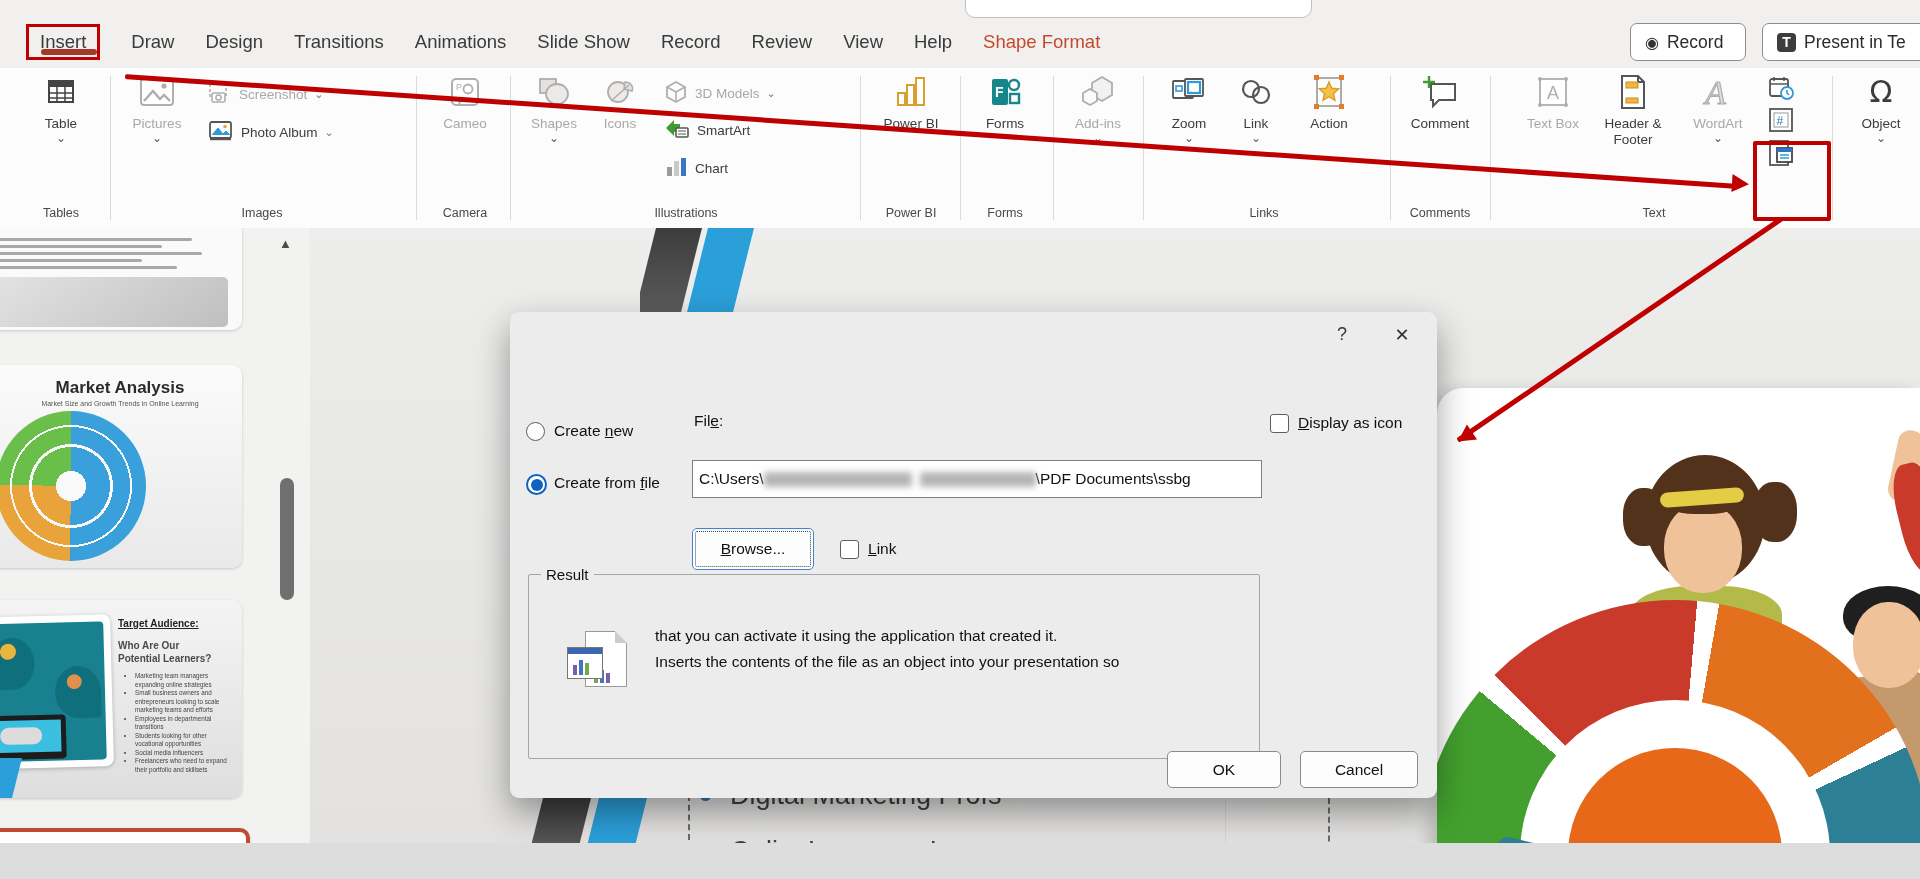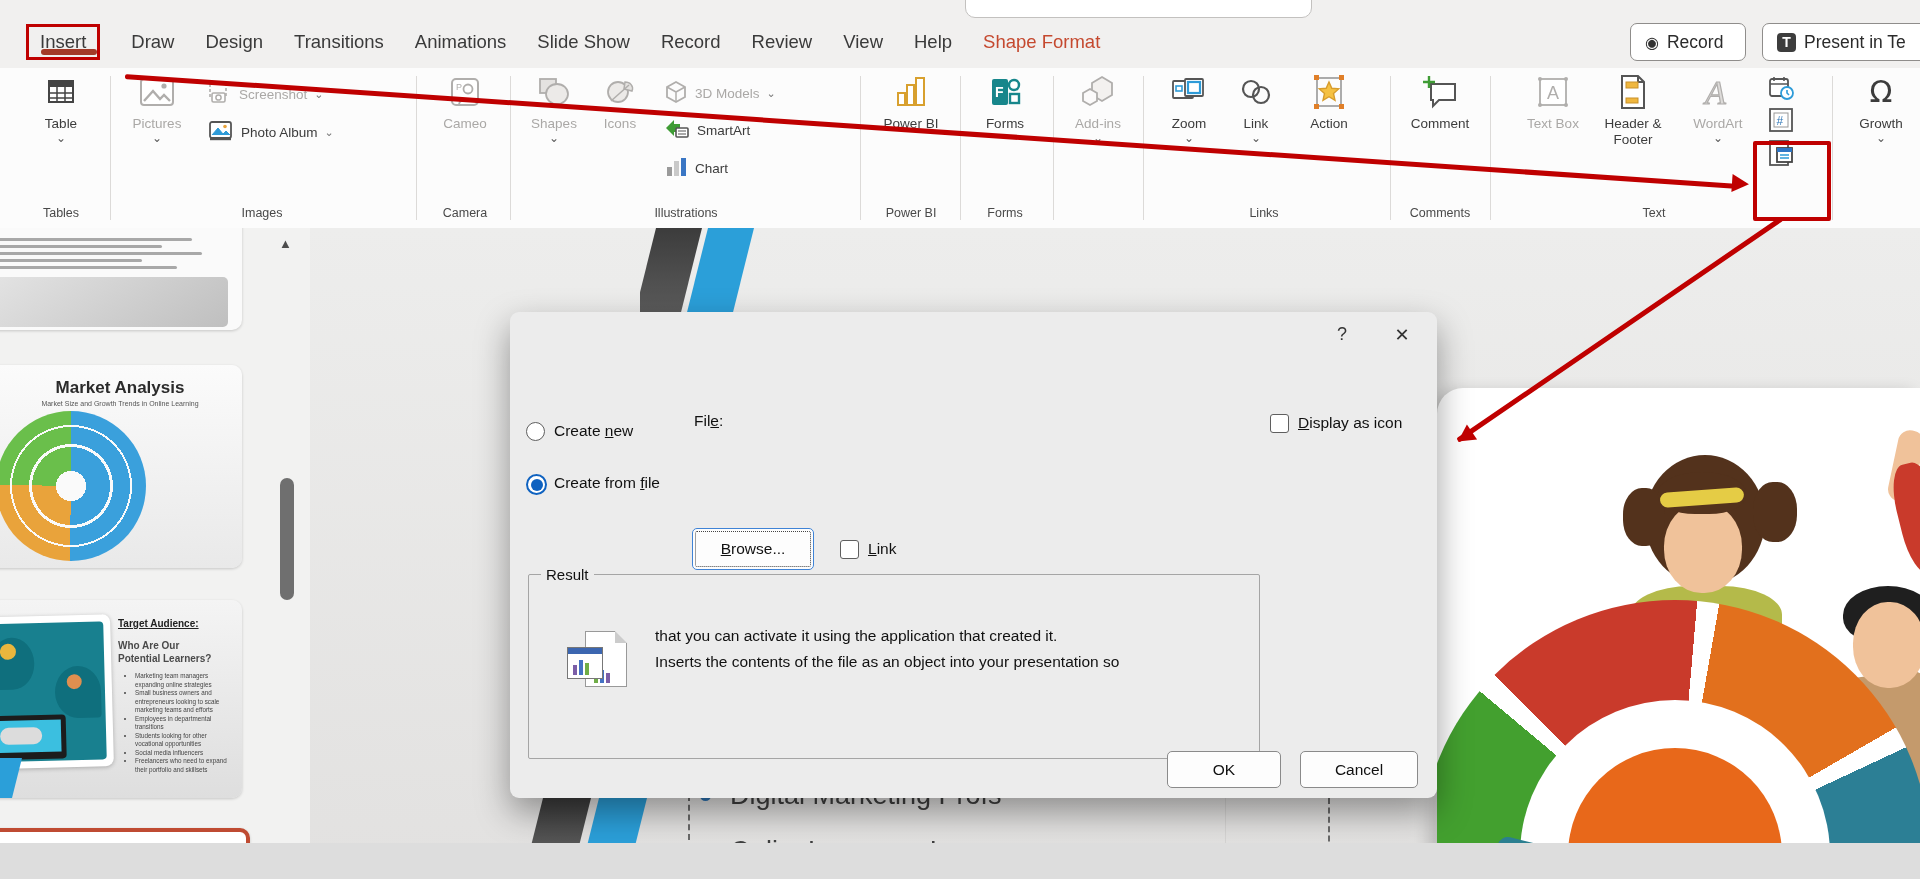--- a/index.html
+++ b/index.html
@@ -361,21 +361,21 @@
           <rect x="3" y="2" width="18" height="24" fill="#fff" stroke="#555" stroke-width="1.8"></rect>
           <rect x="10" y="9" width="15" height="14" fill="#fff" stroke="#444" stroke-width="1.8"></rect>
           <rect x="10" y="9" width="15" height="4" fill="#2e75c4"></rect>
           <path d="M13 16h9M13 19h9" stroke="#2e9bd8" stroke-width="1.6"></path>
         </svg>
     </div>
     <div class="gdiv" style="left:1832px;"></div>
 
     <div class="bb" style="left:1846px;width:70px;">
       <span class="ic omega">Ω</span>
-      <span>Growth</span>
+      <span>Object</span>
       <span class="chev">⌄</span>
     </div>
 
     <div class="grplabel" style="left:61px;">Tables</div>
     <div class="grplabel" style="left:262px;">Images</div>
     <div class="grplabel" style="left:465px;">Camera</div>
     <div class="grplabel" style="left:686px;">Illustrations</div>
     <div class="grplabel" style="left:911px;">Power BI</div>
     <div class="grplabel" style="left:1005px;">Forms</div>
     <div class="grplabel" style="left:1264px;">Links</div>
@@ -501,20 +501,27 @@
     <div class="dlg-x" style="right:22px;">✕</div>
 
     <div class="radio" style="left:16px;top:110px;"></div>
     <label class="dfont" style="position:absolute;left:44px;top:110px;"><span>Create </span><span class="u">n</span><span>ew</span></label>
 
     <div class="radio sel" style="left:16px;top:162px;"></div>
     <label class="dfont" style="position:absolute;left:44px;top:162px;"><span>Create from </span><span class="u">f</span><span>ile</span></label>
 
     <div class="dfont" style="position:absolute;left:184px;top:100px;"><span>Fil</span><span class="u">e</span><span>:</span></div>
 
+    <div class="fileinput dfont">
+      <span>C:\Users\</span>
+        <span class="blurblk" style="width:148px;"></span>
+        <span style="display:inline-block;width:8px;"></span>
+        <span class="blurblk" style="width:116px;"></span>
+        <span>\PDF Documents\ssbg</span>
+    </div>
 
     <button class="btn browse" style="left:182px;top:216px;width:122px;height:42px;">
         <span><span></span><span class="u">B</span><span>rowse...</span></span>
       </button>
 
     <div class="chk" style="left:330px;top:228px;"></div>
     <label class="dfont" style="position:absolute;left:358px;top:228px;"><span></span><span class="u">L</span><span>ink</span></label>
 
     <div class="chk" style="left:760px;top:102px;"></div>
     <label class="dfont" style="position:absolute;left:788px;top:102px;"><span></span><span class="u">D</span><span>isplay as icon</span></label>

